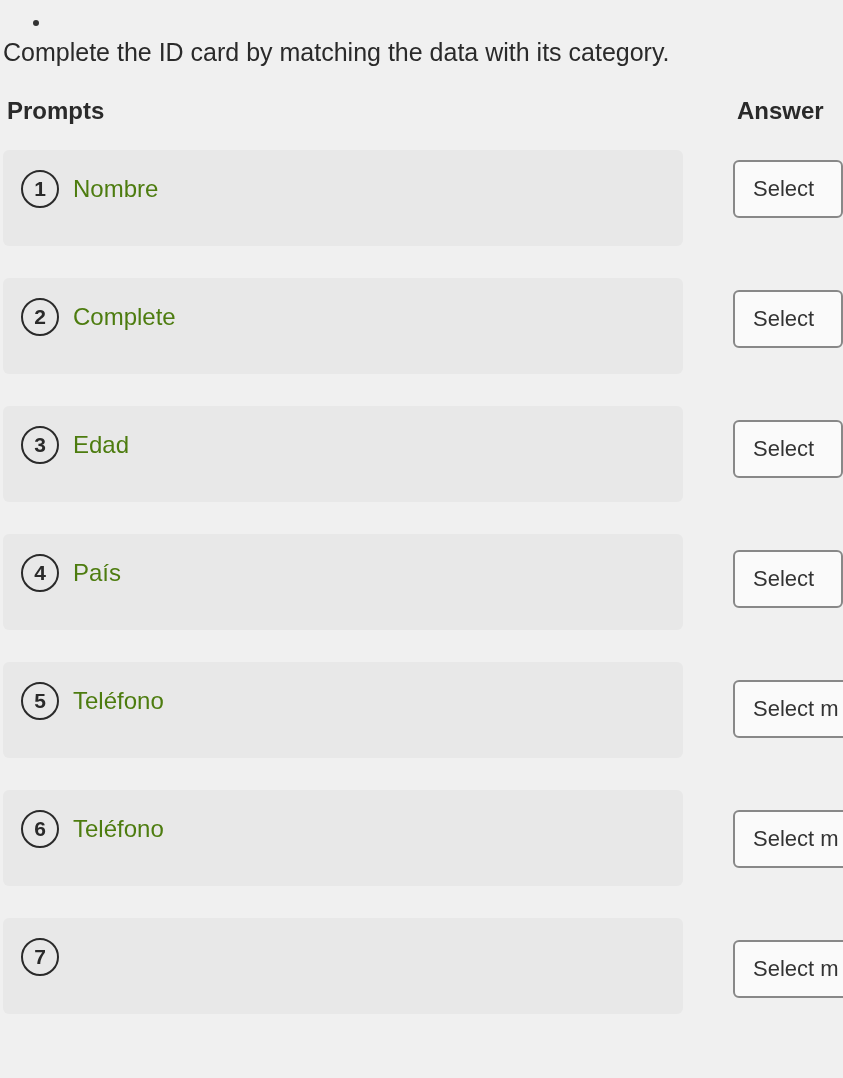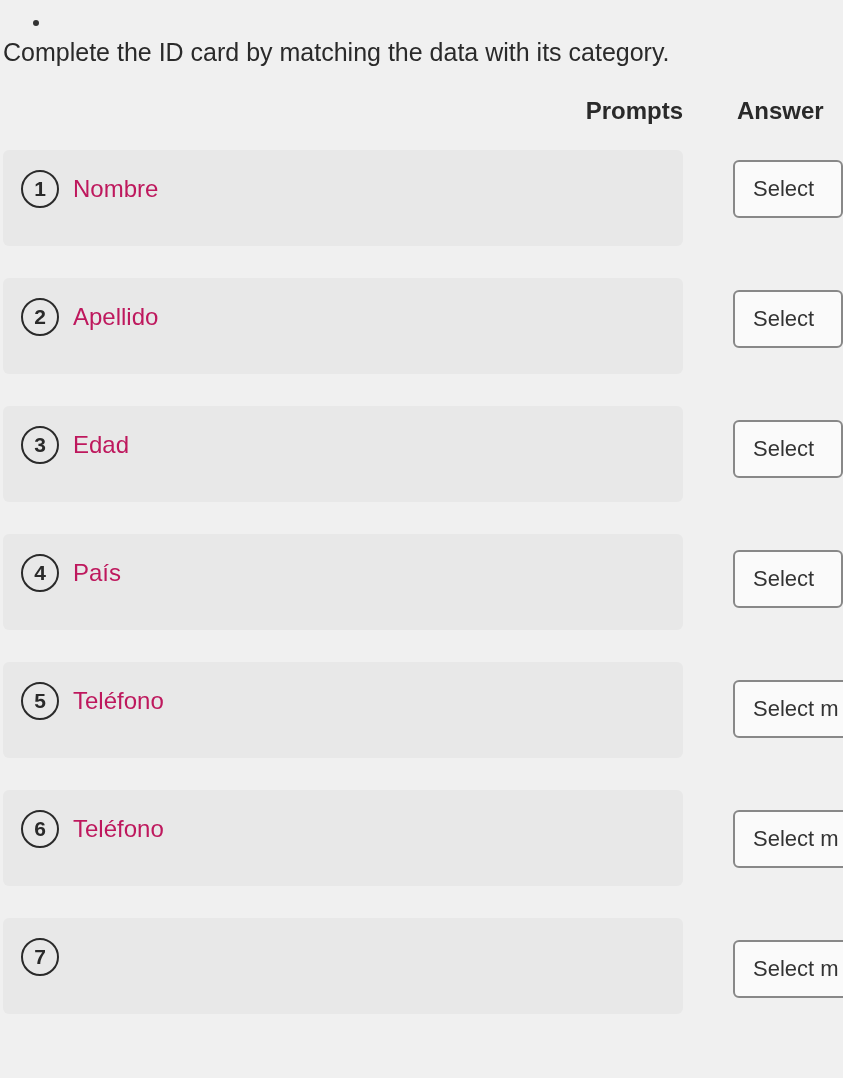--- a/index.html
+++ b/index.html
@@ -31,21 +31,20 @@
       color: #2a2a2a;
       margin-bottom: 30px;
       font-weight: 400;
     }
     .columns {
       display: flex;
       gap: 50px;
     }
     .prompts-col {
       flex: 0 0 680px;
-      text-align: right;
     }
     .answers-col {
       flex: 1;
     }
     .col-header {
       font-size: 24px;
       font-weight: 600;
       color: #2a2a2a;
       margin-bottom: 25px;
       padding-left: 4px;
@@ -68,21 +67,21 @@
       align-items: center;
       justify-content: center;
       font-size: 21px;
       font-weight: 600;
       color: #2a2a2a;
       background: transparent;
       flex-shrink: 0;
     }
     .prompt-label {
       font-size: 24px;
-      color: #be185d;
+      color: #4d7c0f;
       font-weight: 400;
     }
     .answer-row {
       margin-bottom: 32px;
       height: 98px;
       display: flex;
       align-items: flex-start;
       padding-top: 10px;
     }
     .answer-row:first-of-type {
@@ -111,21 +110,21 @@
     <div class="prompts-col">
       <div class="col-header">Prompts</div>
 
       <div class="prompt-row">
         <div class="number-badge">1</div>
         <div class="prompt-label">Nombre</div>
       </div>
 
       <div class="prompt-row">
         <div class="number-badge">2</div>
-        <div class="prompt-label">Apellido</div>
+        <div class="prompt-label">Complete</div>
       </div>
 
       <div class="prompt-row">
         <div class="number-badge">3</div>
         <div class="prompt-label">Edad</div>
       </div>
 
       <div class="prompt-row">
         <div class="number-badge">4</div>
         <div class="prompt-label">País</div>

